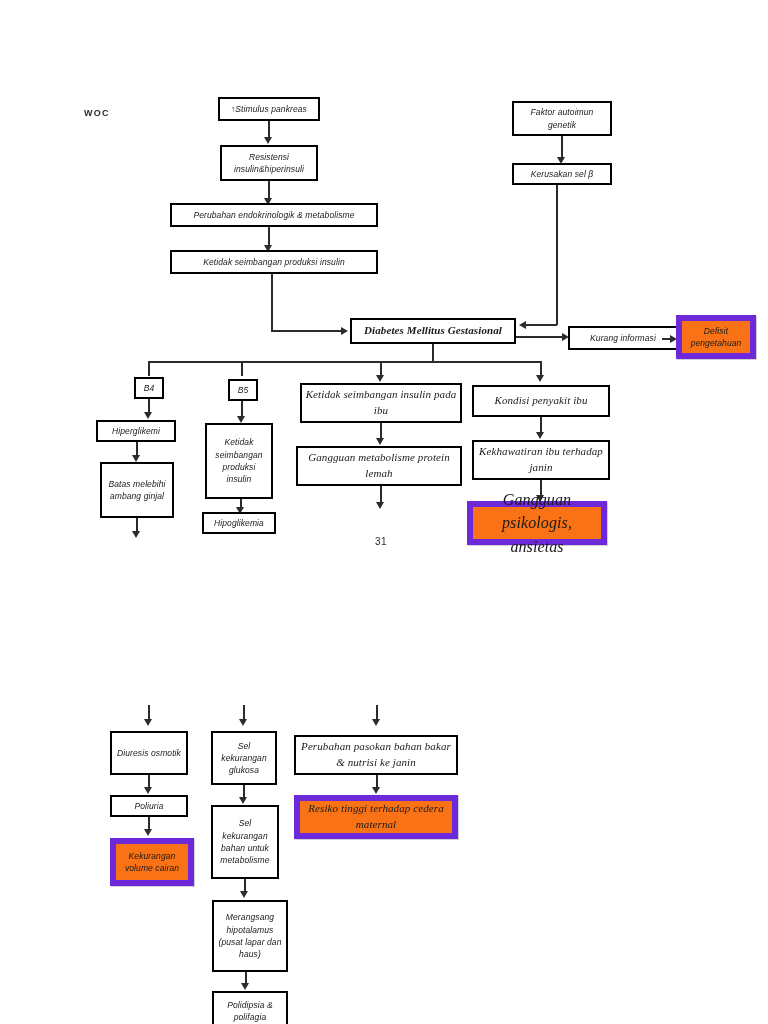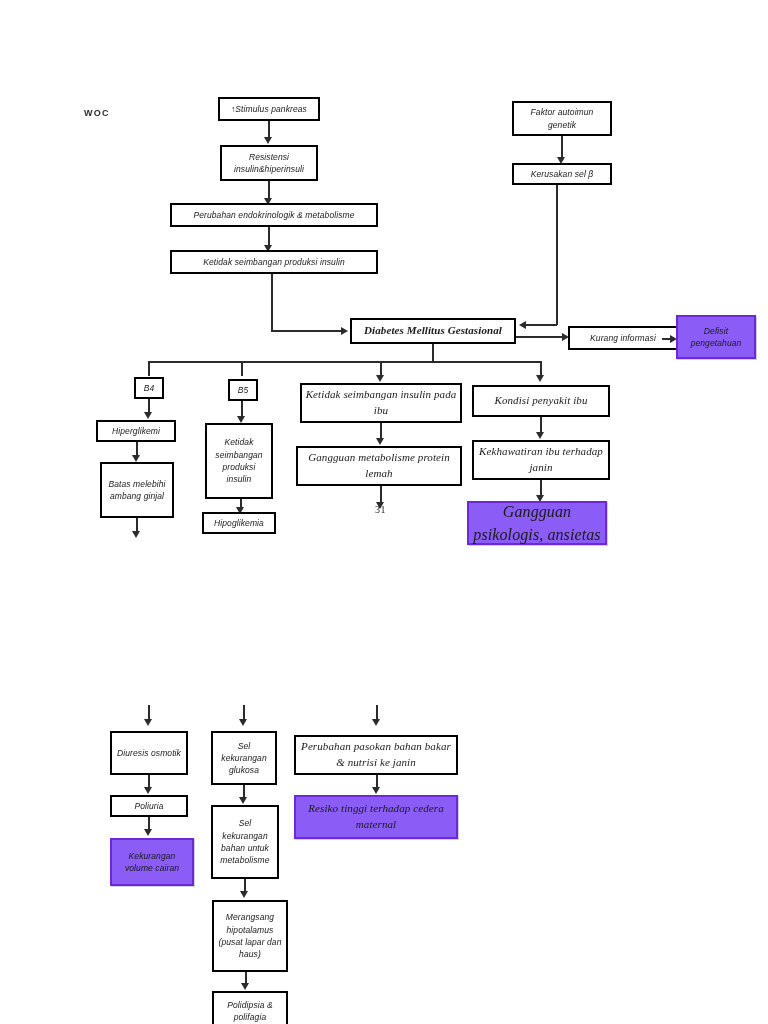--- a/index.html
+++ b/index.html
@@ -24,22 +24,22 @@
     align-items:center;
     justify-content:center;
     text-align:center;
     line-height:1.45;
     color:#1a1a1a;
     letter-spacing:.1px;
     padding:2px 3px;
     font-style:italic;
   }
   .node.green{
-    background:#8b5cf6;
-    border:2px solid #6d28d9;
+    background:#f97316;
+    border:6px solid #6d28d9;
     box-shadow:1px 1px 0 rgba(0,0,0,.18);
   }
   .sans{font-family:"Liberation Sans", sans-serif;}
   .serif{font-family:"Liberation Serif", serif;}
   .bold{font-weight:bold;}
   
   .vline{position:absolute;background:#2b2b2b;width:1.6px;}
   .hline{position:absolute;background:#2b2b2b;height:1.6px;}
   .arrow-d{ 
     position:absolute;
@@ -180,21 +180,21 @@
   <div class="vline" style="left:540px;top:417px;height:17px;"></div>
   <div class="arrow-d" style="left:536px;top:432px;"></div>
 
   <div class="node serif" style="left:472px;top:440px;width:138px;height:40px;font-size:11px;">Kekhawatiran ibu terhadap janin</div>
 
   <div class="vline" style="left:540px;top:480px;height:17px;"></div>
   <div class="arrow-d" style="left:536px;top:495px;"></div>
 
   <div class="node green serif" style="left:467px;top:501px;width:140px;height:44px;font-size:16px;">Gangguan psikologis, ansietas</div>
 
-  <div class="pagenum" style="left:375px;top:504px;font-family:Liberation Serif, serif;">31</div>
+  <div class="pagenum" style="left:375px;top:536px;">31</div>
 
   <div class="vline" style="left:148px;top:705px;height:16px;"></div>
   <div class="arrow-d" style="left:144px;top:719px;"></div>
 
   <div class="vline" style="left:243px;top:705px;height:16px;"></div>
   <div class="arrow-d" style="left:239px;top:719px;"></div>
 
   <div class="vline" style="left:376px;top:705px;height:16px;"></div>
   <div class="arrow-d" style="left:372px;top:719px;"></div>
 

